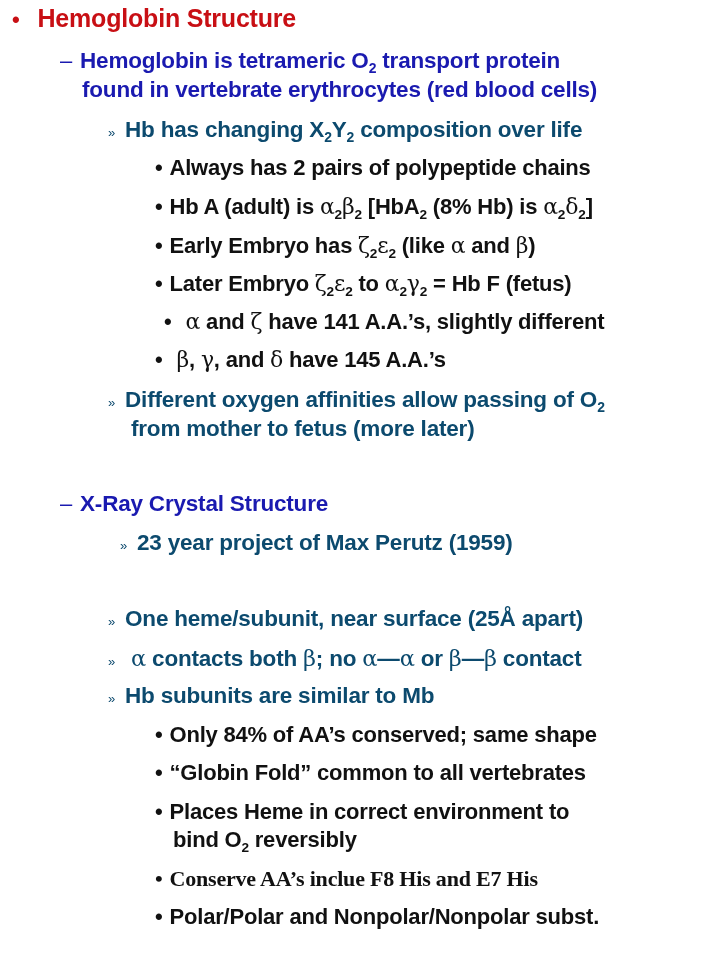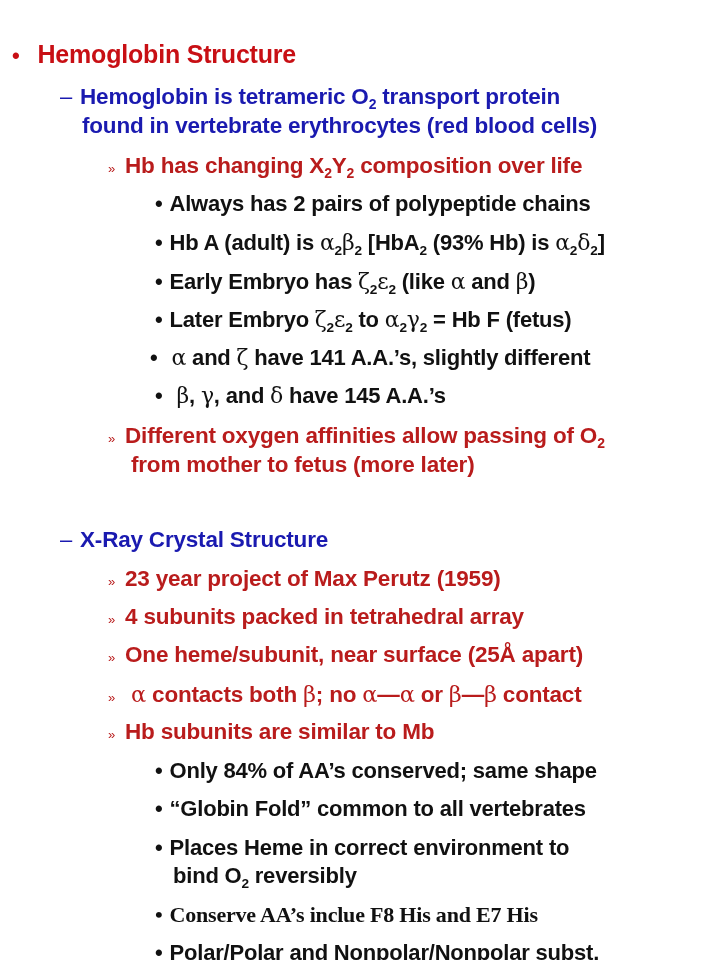--- a/index.html
+++ b/index.html
@@ -11,30 +11,30 @@
       width: 720px;
       height: 960px;
       overflow: hidden;
       position: relative;
       font-family: "Liberation Sans", "DejaVu Sans", sans-serif;
       font-weight: bold;
     }
     .slide {
       position: absolute;
       left: 0; top: 0;
-      width: 720px; height: 788px; margin-top: 36px;
+      width: 720px; height: 788px;
     }
     .line {
       position: absolute;
       white-space: nowrap;
       letter-spacing: -0.2px;
     }
     .red { color: #c80f14; }
     .blue { color: #1a1ab0; }
-    .green { color: #b91c1c; }
+    .green { color: #0c4a6e; }
     .black { color: #111111; }
     .l1 { font-size: 25px; }
     .l2 { font-size: 22.5px; }
     .l3 { font-size: 22.5px; }
     .l4 { font-size: 22px; }
     sub {
       font-size: 0.62em;
       vertical-align: -0.35em;
       line-height: 0;
     }
@@ -72,55 +72,52 @@
 
   <div class="line l3 green" style="left:108px; top:117px;">
     <span class="chev" style="margin-right:10px;">»</span><span>Hb has changing X</span><sub>2</sub><span>Y</span><sub>2</sub><span> composition over life</span>
   </div>
 
   <div class="line l4 black" style="left:155px; top:155px;">
     <span class="dot" style="margin-right:7px;">•</span><span>Always has 2 pairs of polypeptide chains</span>
   </div>
 
   <div class="line l4 black" style="left:155px; top:194px;">
-    <span class="dot" style="margin-right:7px;">•</span><span>Hb A (adult) is </span><span class="greek">α</span><sub>2</sub><span class="greek">β</span><sub>2</sub><span> [HbA</span><sub>2</sub><span> (93% Hb) is </span><span class="greek">α</span><sub>2</sub><span class="greek">δ</span><sub>2</sub><span>]</span>
+    <span class="dot" style="margin-right:7px;">•</span><span>Hb A (adult) is </span><span class="greek">α</span><sub>2</sub><span class="greek">β</span><sub>2</sub><span> [HbA</span><sub>2</sub><span> (8% Hb) is </span><span class="greek">α</span><sub>2</sub><span class="greek">δ</span><sub>2</sub><span>]</span>
   </div>
 
   <div class="line l4 black" style="left:155px; top:233px;">
     <span class="dot" style="margin-right:7px;">•</span><span>Early Embryo has </span><span class="greek">ζ</span><sub>2</sub><span class="greek">ε</span><sub>2</sub><span> (like </span><span class="greek">α</span><span> and </span><span class="greek">β</span><span>)</span>
   </div>
 
   <div class="line l4 black" style="left:155px; top:271px;text-align:center;">
     <span class="dot" style="margin-right:7px;">•</span><span>Later Embryo </span><span class="greek">ζ</span><sub>2</sub><span class="greek">ε</span><sub>2</sub><span> to </span><span class="greek">α</span><sub>2</sub><span class="greek">γ</span><sub>2</sub><span> = Hb F (fetus)</span>
   </div>
 
-  <div class="line l4 black" style="left:150px; top:309px;">
+  <div class="line l4 black" style="left:164px; top:309px;">
     <span class="dot" style="margin-right:14px;">•</span><span class="greek">α</span><span> and </span><span class="greek">ζ</span><span> have 141 A.A.’s, slightly different</span>
   </div>
 
   <div class="line l4 black" style="left:155px; top:347px;text-align:right;">
     <span class="dot" style="margin-right:14px;">•</span><span class="greek">β</span><span>, </span><span class="greek">γ</span><span>, and </span><span class="greek">δ</span><span> have 145 A.A.’s</span>
   </div>
 
   <div class="line l3 green" style="left:108px; top:387px;">
     <span class="chev" style="margin-right:10px;">»</span><span>Different oxygen affinities allow passing of O</span><sub>2</sub>
   </div>
   <div class="line l2 blue" style="left:60px; top:491px;">
     <span class="dash" style="margin-right:8px;">–</span><span>X-Ray Crystal Structure</span>
   </div>
 
   <div class="line l3 green" style="left:131px; top:416px;">
     <span>from mother to fetus (more later)</span>
   </div>
 
-  <div class="line l3 green" style="left:108px; top:530px;">
+  <div class="line l3 green" style="left:120px; top:530px;">
     <span class="chev" style="margin-right:10px;">»</span><span>23 year project of Max Perutz (1959)</span>
-  </div>
-  <div class="line l3 green" style="left:108px; top:568px;">
-    <span class="chev" style="margin-right:10px;">»</span><span>4 subunits packed in tetrahedral array</span>
   </div>
   <div class="line l3 green" style="left:108px; top:606px;">
     <span class="chev" style="margin-right:10px;">»</span><span>One heme/subunit, near surface (25Å apart)</span>
   </div>
   <div class="line l3 green" style="left:108px; top:683px;">
     <span class="chev" style="margin-right:10px;">»</span><span>Hb subunits are similar to Mb</span>
   </div>
   <div class="line l3 green" style="left:108px; top:645px;">
     <span class="chev" style="margin-right:16px;">»</span><span class="greek">α</span><span> contacts both </span><span class="greek">β</span><span>; no </span><span class="greek">α</span><span>—</span><span class="greek">α</span><span> or </span><span class="greek">β</span><span>—</span><span class="greek">β</span><span> contact</span>
   </div>

